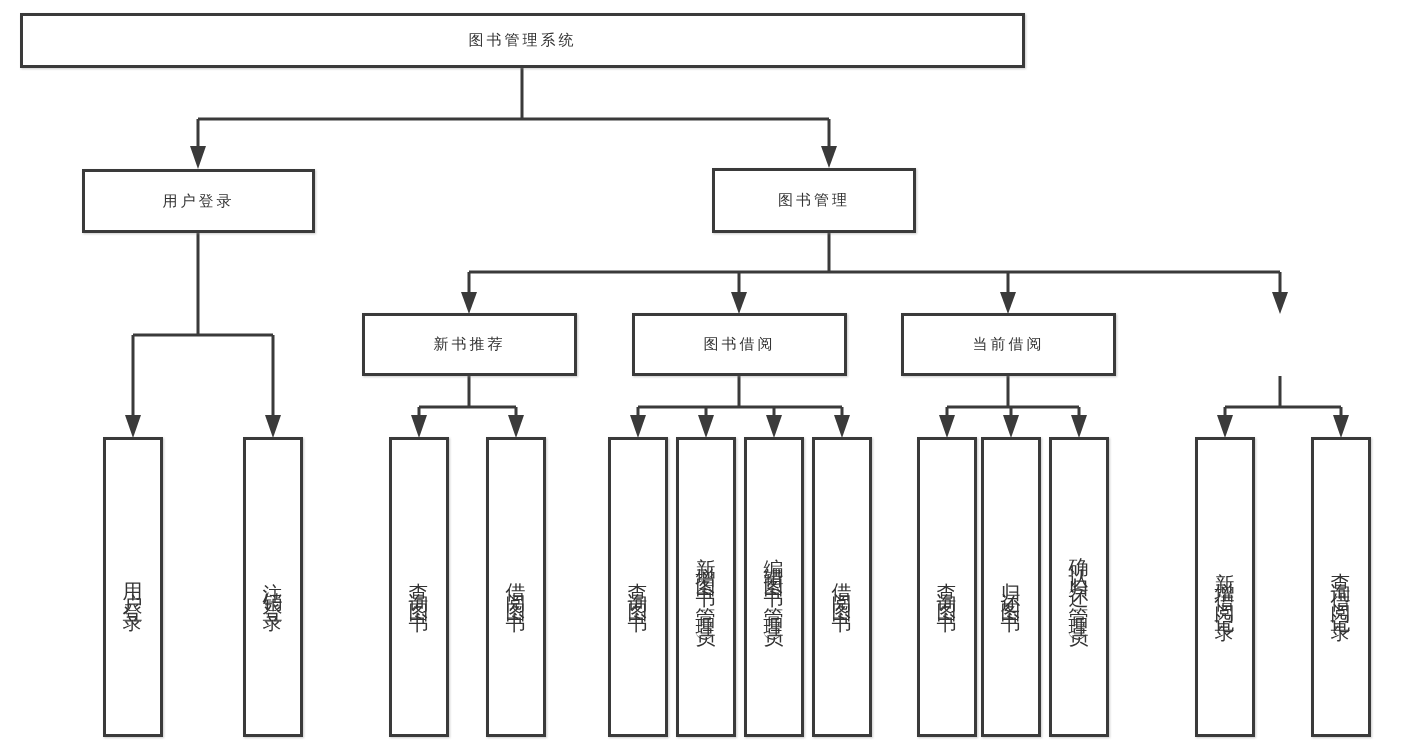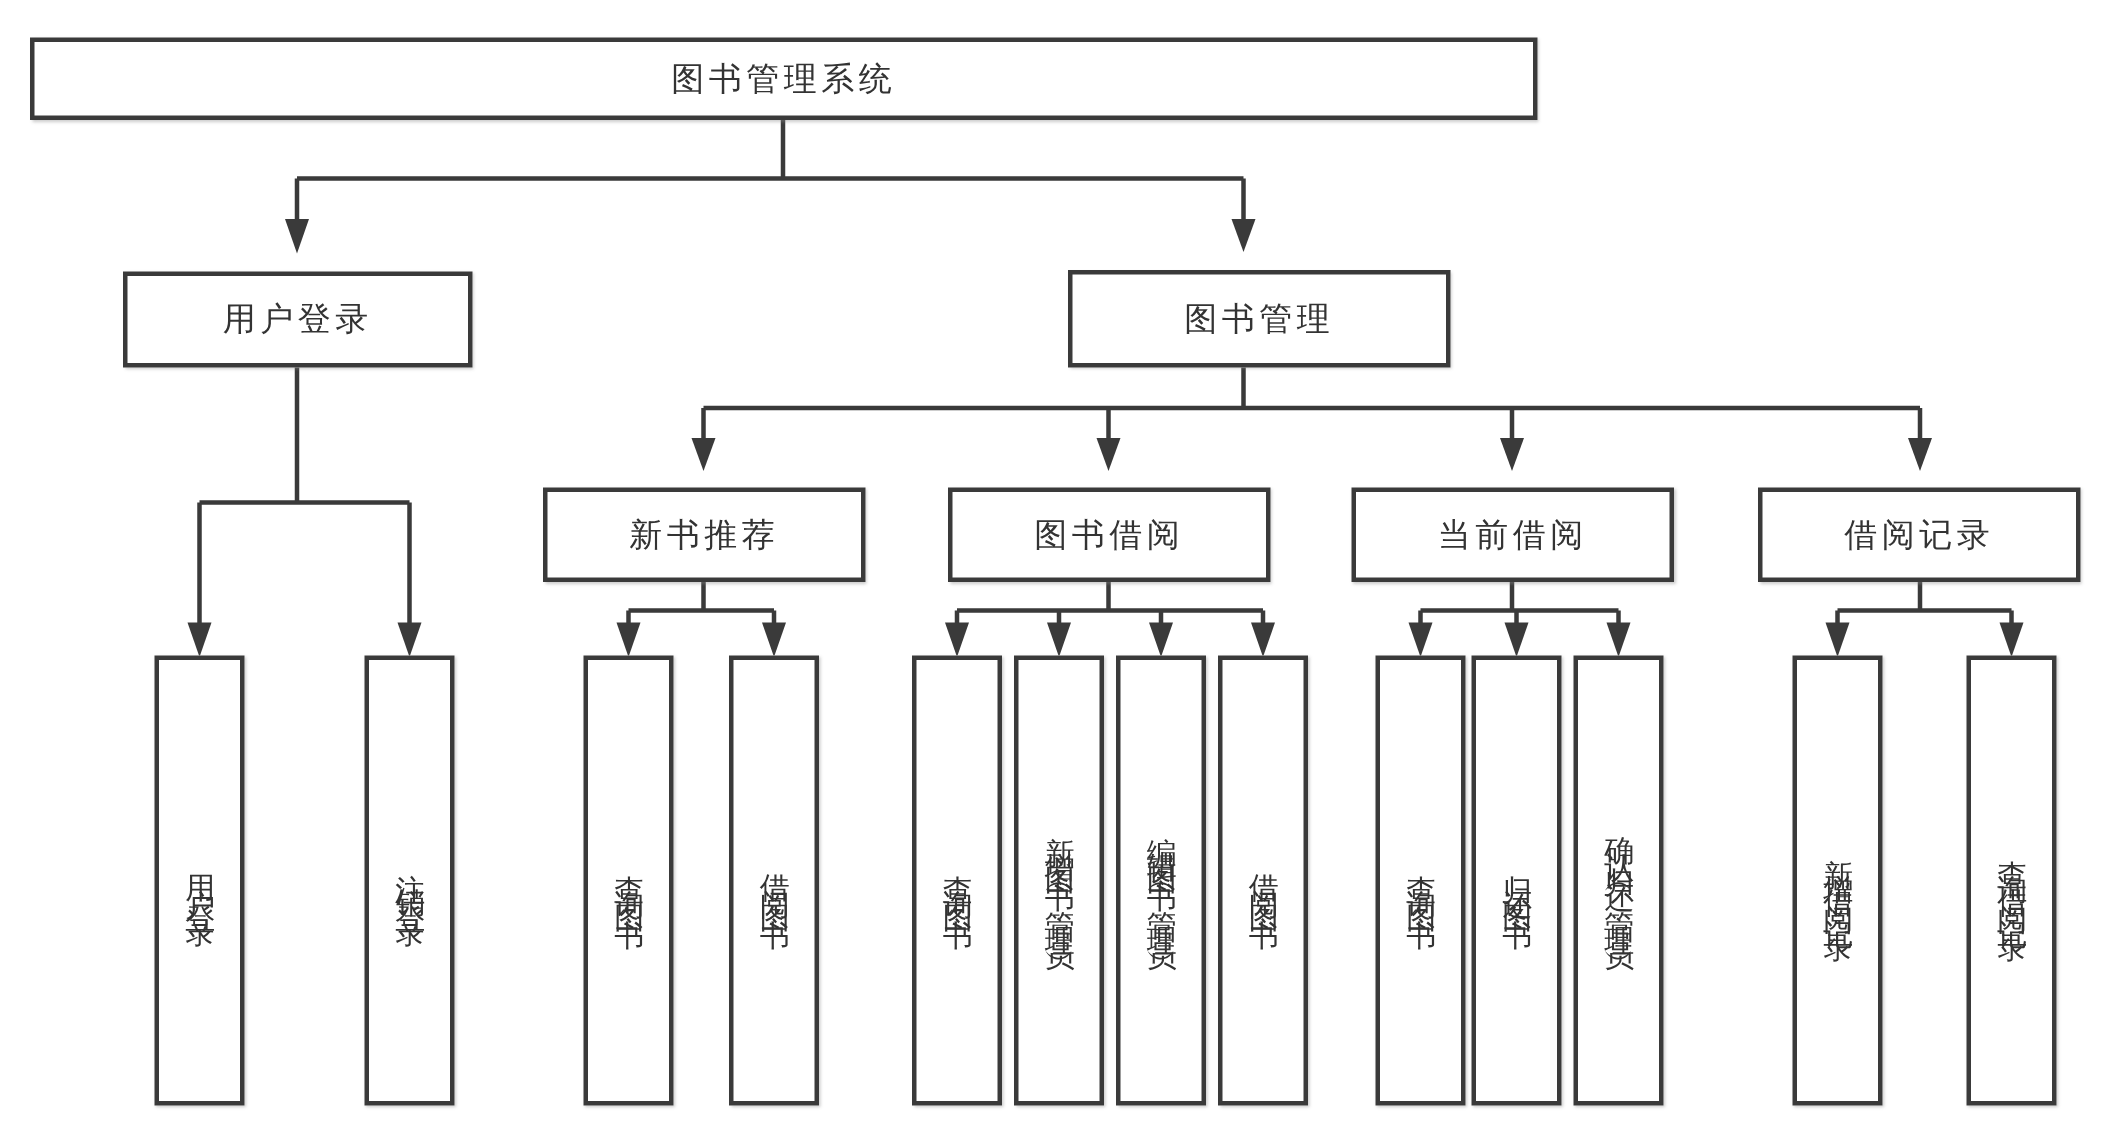--- a/index.html
+++ b/index.html
@@ -29,24 +29,23 @@
     border: 3px solid #3a3a3a;
     background: #ffffff;
     color: #333333;
     display: flex;
     align-items: center;
     justify-content: center;
     z-index: 2;
     box-shadow: 1px 1px 2px rgba(140,140,140,0.45);
   }
   .hbox {
-    font-size: 22px;
+    font-size: 15px;
     letter-spacing: 3px;
     white-space: nowrap;
-    margin-top: 12px;
   }
   .leaf {
     writing-mode: vertical-lr;
     text-orientation: mixed;
     font-size: 20px;
     letter-spacing: 10px;
     line-height: 1;
   }
   .watermark {
     position: absolute;
@@ -101,26 +100,25 @@
       <polygon points="1003,415 1019,415 1011,438"></polygon>
       <polygon points="1071,415 1087,415 1079,438"></polygon>
       <polygon points="1217,415 1233,415 1225,438"></polygon>
       <polygon points="1333,415 1349,415 1341,438"></polygon>
     </g>
   </svg>
 
   <div class="box hbox" style="left:20px; top:13px; width:1005px; height:55px;">图书管理系统</div>
 
   <div class="box hbox" style="left:82px; top:169px; width:233px; height:64px;">用户登录</div>
-  <div class="box hbox" style="left:712px; top:168px; width:255px; height:65px;">图书管理</div>
+  <div class="box hbox" style="left:712px; top:168px; width:204px; height:65px;">图书管理</div>
 
   <div class="box hbox" style="left:362px; top:313px; width:215px; height:63px;text-align:center;">新书推荐</div>
   <div class="box hbox" style="left:901px; top:313px; width:215px; height:63px;">当前借阅</div>
   <div class="box hbox" style="left:632px; top:313px; width:215px; height:63px;">图书借阅</div>
-  <div class="box hbox" style="left:1172px; top:313px; width:215px; height:63px;">借阅记录</div>
 
   <div class="box leaf" style="left:103px; top:437px; width:60px; height:300px;">用户登录</div>
   <div class="box leaf" style="left:243px; top:437px; width:60px; height:300px;">注销登录</div>
 
   <div class="box leaf" style="left:389px; top:437px; width:60px; height:300px;">查询图书</div>
   <div class="box leaf" style="left:486px; top:437px; width:60px; height:300px;">借阅图书</div>
 
   <div class="box leaf" style="left:608px; top:437px; width:60px; height:300px;">查询图书</div>
   <div class="box leaf" style="left:676px; top:437px; width:60px; height:300px;">新增图书（管理员）</div>
   <div class="box leaf" style="left:744px; top:437px; width:60px; height:300px;">编辑图书（管理员）</div>

